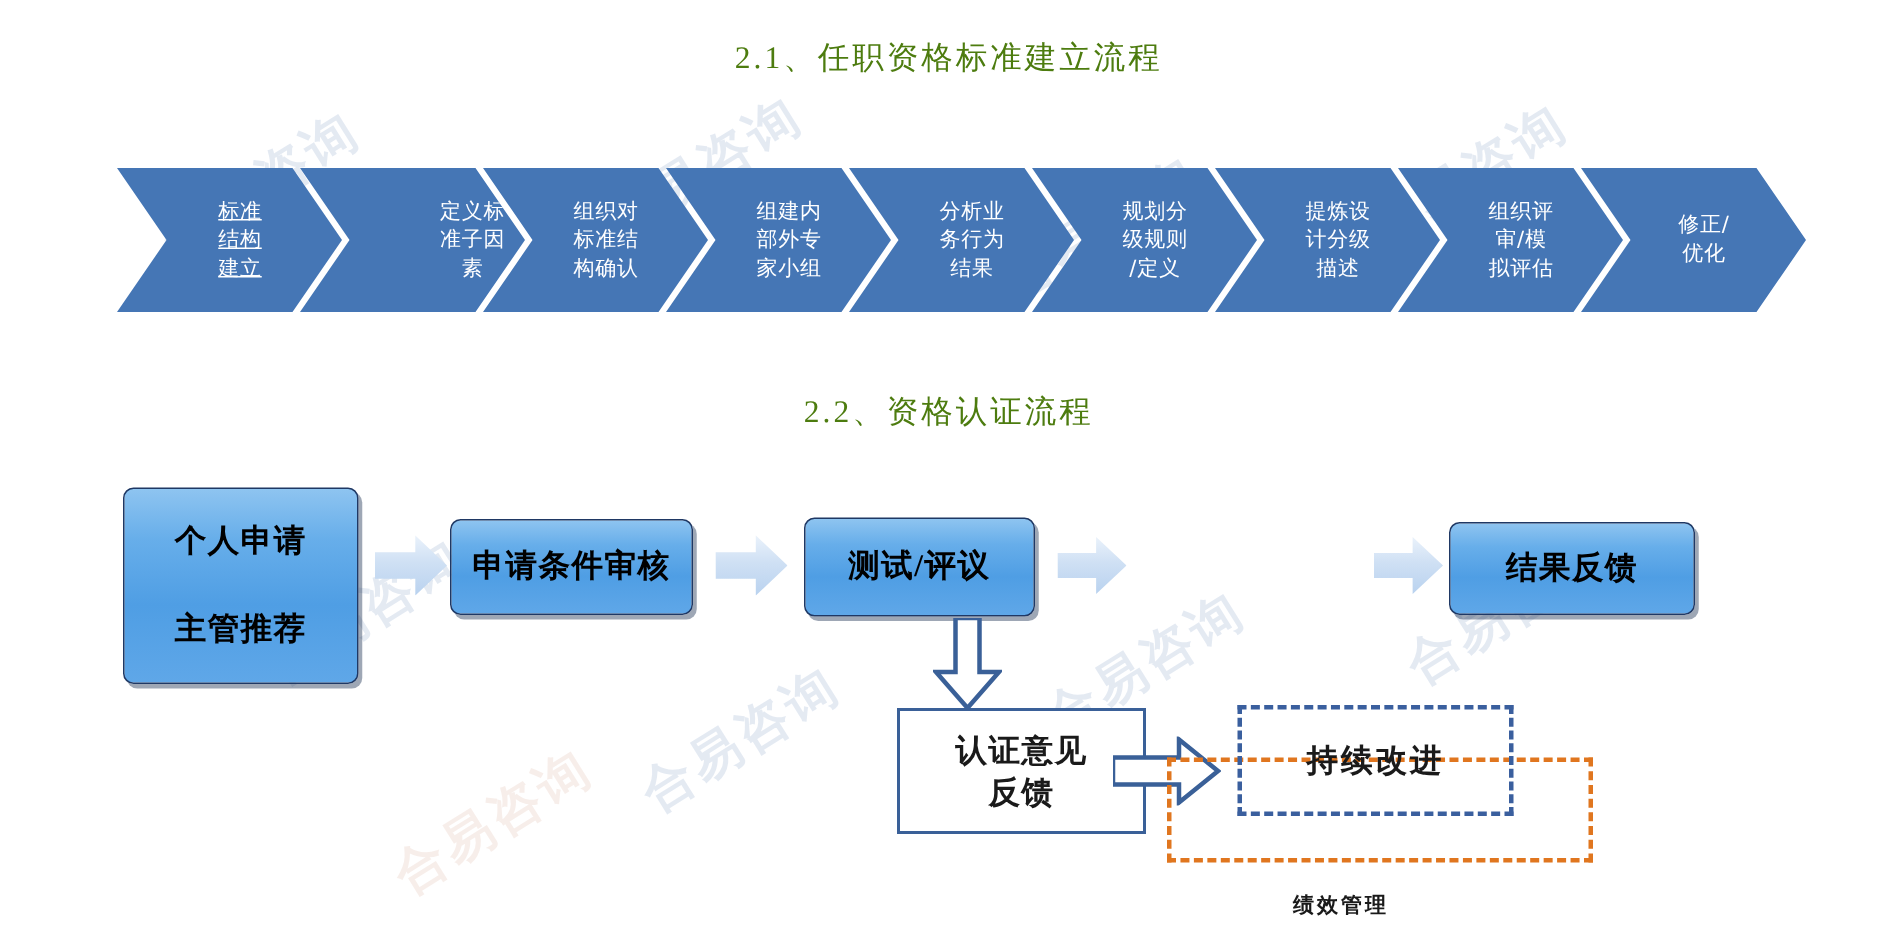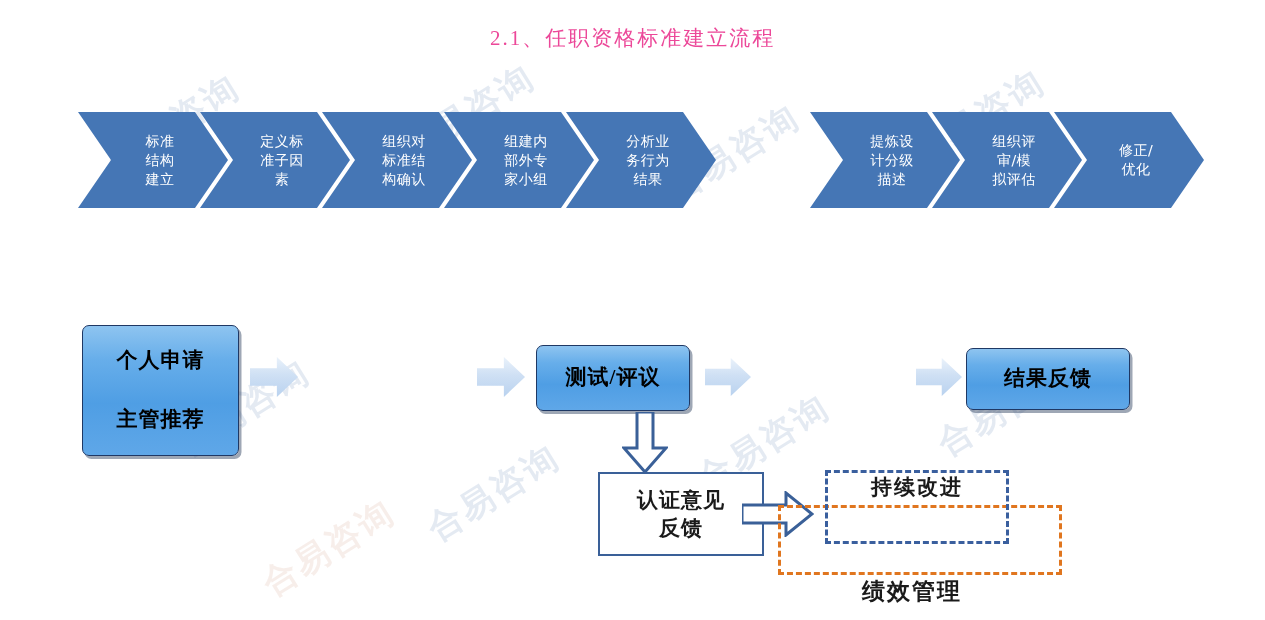--- a/index.html
+++ b/index.html
@@ -13,21 +13,21 @@
   .wm{
     position:absolute;color:#5b7fb4;opacity:.16;font-size:34px;letter-spacing:3px;
     font-family:"DejaVu Sans",sans-serif;font-weight:700;
     transform:rotate(-32deg);transform-origin:center center;white-space:nowrap;
     pointer-events:none;user-select:none;
   }
   .wm.o{color:#c98c72;opacity:.14;}
 
   
   .sec-title{
-    position:absolute;width:100%;text-align:center;color:#ec4899;
+    position:absolute;width:100%;text-align:center;color:#4d7c0f;
     font-family:"Liberation Serif","DejaVu Serif",serif;font-size:21px;letter-spacing:2px;
   }
 
   
   .chev-wrap{position:absolute;left:78px;top:112px;width:1110px;height:96px;}
   .chev{
     position:absolute;top:0;height:96px;background:#4576b5;color:#ffffff;
     display:flex;align-items:center;justify-content:center;text-align:center;
     font-size:14px;line-height:19px;letter-spacing:.5px;
     font-family:"DejaVu Sans",sans-serif;
@@ -64,58 +64,58 @@
   .wbox{
     position:absolute;background:#ffffff;border:2px solid #3a6098;
     display:flex;flex-direction:column;align-items:center;justify-content:center;
     color:#1a1a1a;font-family:"Liberation Serif","DejaVu Serif",serif;font-weight:700;
     font-size:21px;line-height:1.35;letter-spacing:1px;text-align:center;
   }
 
   
   .dbox-blue{
     position:absolute;border:3px dashed #3a5f9e;background:transparent;
-    display:flex;align-items:flex-start;justify-content:center;
+    display:flex;align-items:center;justify-content:center;
     color:#1a1a1a;font-family:"Liberation Serif","DejaVu Serif",serif;font-weight:700;
     font-size:21px;letter-spacing:2px;
   }
   .dbox-orange{
     position:absolute;border:3px dashed #e0761f;background:transparent;
   }
   .orange-label{
     position:absolute;color:#1a1a1a;font-family:"Liberation Serif","DejaVu Serif",serif;
-    font-weight:700;font-size:23px;letter-spacing:2px;white-space:nowrap;
+    font-weight:700;font-size:14px;letter-spacing:2px;white-space:nowrap;margin-top:19px;
   }
 </style>
 </head>
 <body>
 
 <div class="stage">
 
   <div class="wm" style="left:100px;top:100px;">合易咨询</div>
   <div class="wm" style="left:395px;top:90px;">合易咨询</div>
   <div class="wm" style="left:660px;top:130px;">合易咨询</div>
   <div class="wm" style="left:905px;top:95px;">合易咨询</div>
   <div class="wm" style="left:170px;top:385px;">合易咨询</div>
   <div class="wm" style="left:420px;top:470px;">合易咨询</div>
   <div class="wm" style="left:690px;top:420px;">合易咨询</div>
   <div class="wm" style="left:930px;top:385px;">合易咨询</div>
   <div class="wm o" style="left:255px;top:525px;">合易咨询</div>
 
   <div class="sec-title" style="top:24px;">2.1、任职资格标准建立流程</div>
 
   <div class="chev-wrap">
-    <div class="chev" style="left:0px;width:150px;">
+    <div class="chev" style="left:0px;width:150px;text-decoration:underline;">
         <div class="ctext">
           <div>标准</div>
           <div>结构</div>
           <div>建立</div>
         </div>
       </div>
-    <div class="chev" style="left:122px;width:150px;">
+    <div class="chev" style="left:122px;width:150px;justify-content:flex-end;">
         <div class="ctext">
           <div>定义标</div>
           <div>准子因</div>
           <div>素</div>
         </div>
       </div>
     <div class="chev" style="left:244px;width:150px;">
         <div class="ctext">
           <div>组织对</div>
           <div>标准结</div>
@@ -129,20 +129,27 @@
           <div>结果</div>
         </div>
       </div>
     <div class="chev" style="left:366px;width:150px;">
         <div class="ctext">
           <div>组建内</div>
           <div>部外专</div>
           <div>家小组</div>
         </div>
       </div>
+    <div class="chev" style="left:610px;width:150px;">
+        <div class="ctext">
+          <div>规划分</div>
+          <div>级规则</div>
+          <div>/定义</div>
+        </div>
+      </div>
     <div class="chev" style="left:732px;width:150px;">
         <div class="ctext">
           <div>提炼设</div>
           <div>计分级</div>
           <div>描述</div>
         </div>
       </div>
     <div class="chev" style="left:976px;width:150px;">
         <div class="ctext">
           <div>修正/</div>
@@ -151,28 +158,32 @@
       </div>
     <div class="chev" style="left:854px;width:150px;">
         <div class="ctext">
           <div>组织评</div>
           <div>审/模</div>
           <div>拟评估</div>
         </div>
       </div>
   </div>
 
+  <div class="sec-title" style="top:260px;">2.2、资格认证流程</div>
 
   <div class="fbox two" style="left:82px;top:325px;width:155px;height:105px;">
     <div class="ln">个人申请</div>
     <div class="ln">主管推荐</div>
   </div>
 
   <div class="arr-fill" style="left:250px;top:357px;width:48px;height:40px;"></div>
 
+  <div class="fbox" style="left:300px;top:346px;width:160px;height:62px;">
+    <div class="ln">申请条件审核</div>
+  </div>
 
   <div class="arr-fill" style="left:477px;top:357px;width:48px;height:40px;"></div>
 
   <div class="fbox" style="left:536px;top:345px;width:152px;height:64px;">
     <div class="ln">测试/评议</div>
   </div>
 
   <div class="arr-fill" style="left:705px;top:358px;width:46px;height:38px;"></div>
 
 

